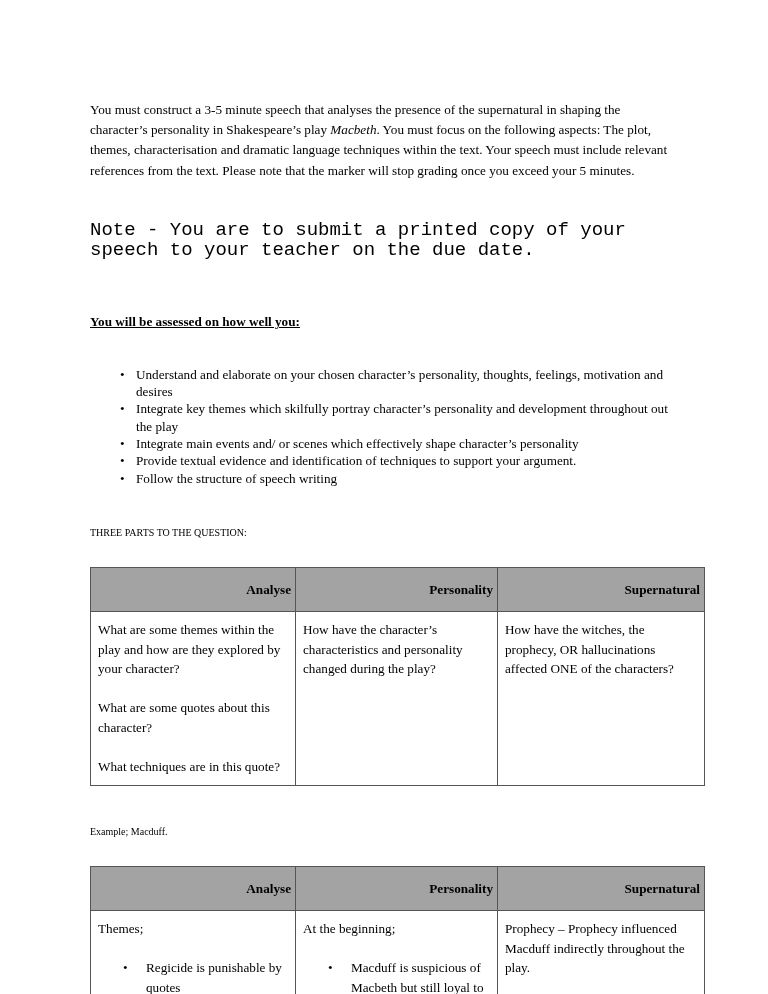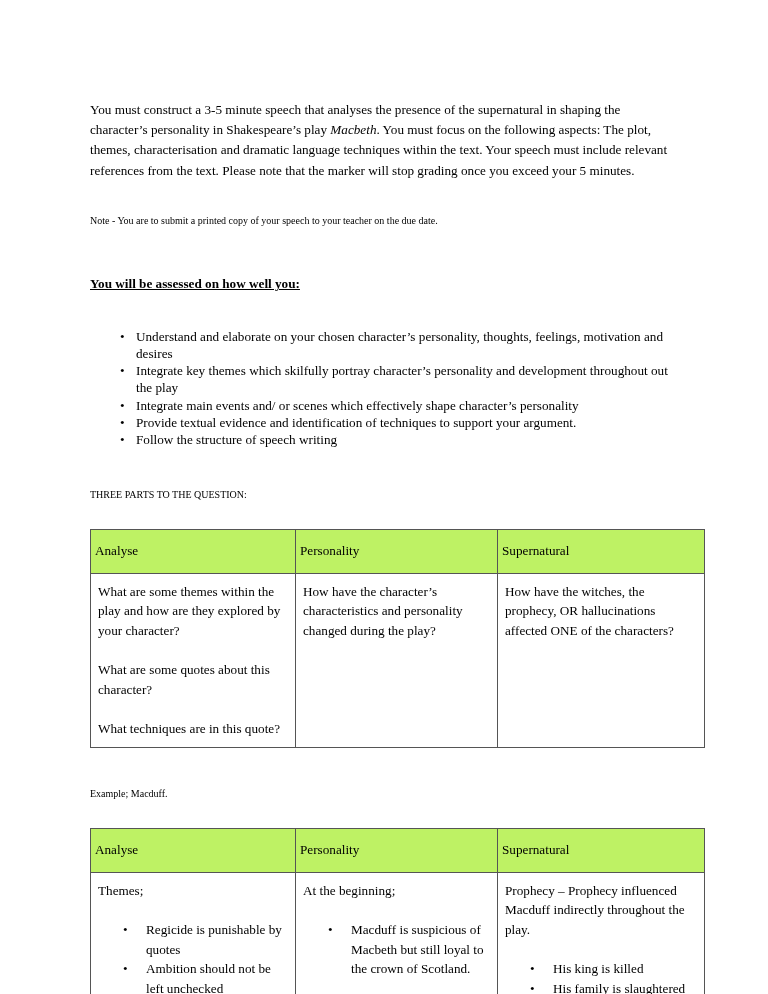--- a/index.html
+++ b/index.html
@@ -33,22 +33,23 @@
     margin: 0 0 0 0;
     font-size: 13.2px;
     line-height: 20.2px;
     text-align: left;
   }
   .gap-md { height: 20px; }
   .gap-sm { height: 14px; }
   .gap-lg { height: 26px; }
 
   .note-line {
-    font-size: 10px;
-    line-height: 20.2px;
+    font-size: 19px;
+    line-height: 20.2px;
+    font-family: Liberation Mono, monospace;
   }
   .assessed-heading {
     font-size: 13.2px;
     line-height: 20.2px;
     font-weight: bold;
     text-decoration: underline;
   }
   .italic { font-style: italic; }
 
   ul.doc-list {
@@ -82,23 +83,23 @@
     table-layout: fixed;
     border: 1px solid #000000;
   }
   table.doc-table th,
   table.doc-table td {
     border: 1px solid #555555;
     vertical-align: top;
     padding: 0;
   }
   table.doc-table th {
-    background: #bef264;
-    font-weight: normal;
-    text-align: left;
+    background: #a3a3a3;
+    font-weight: bold;
+    text-align: right;
     font-size: 13.2px;
     line-height: 18px;
     height: 31px;
     padding: 6px 4px 6px 4px;
     vertical-align: middle;
   }
   table.doc-table td {
     padding: 8px 8px 8px 7px;
     font-size: 13.2px;
     line-height: 19.6px;

